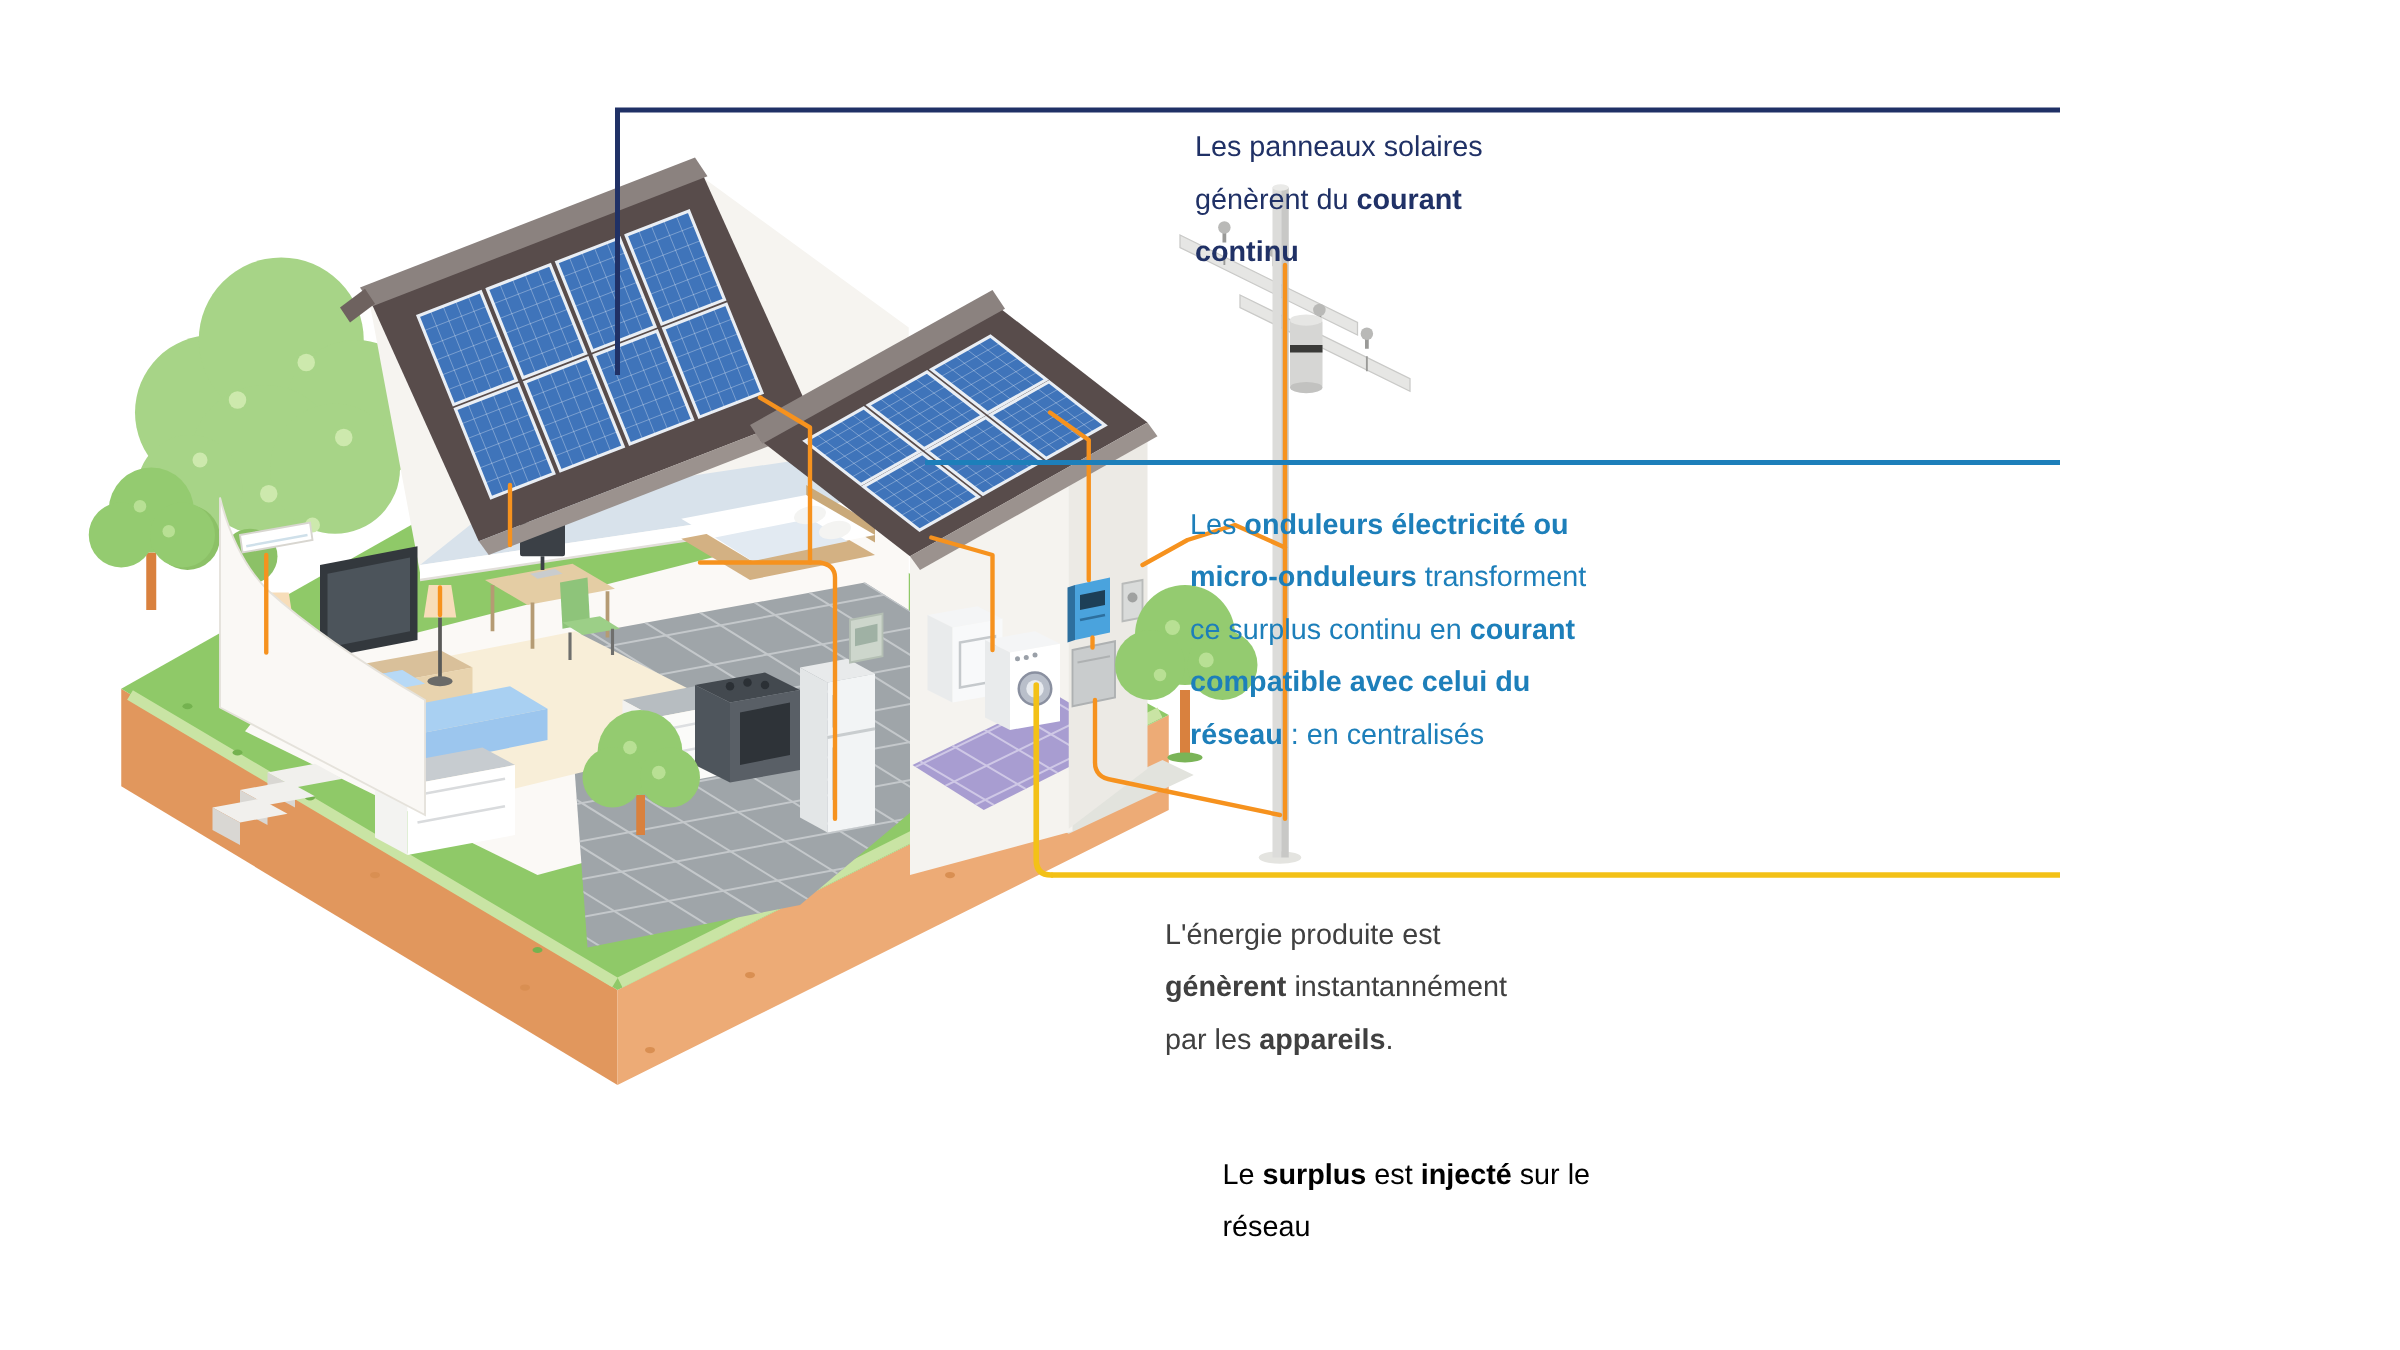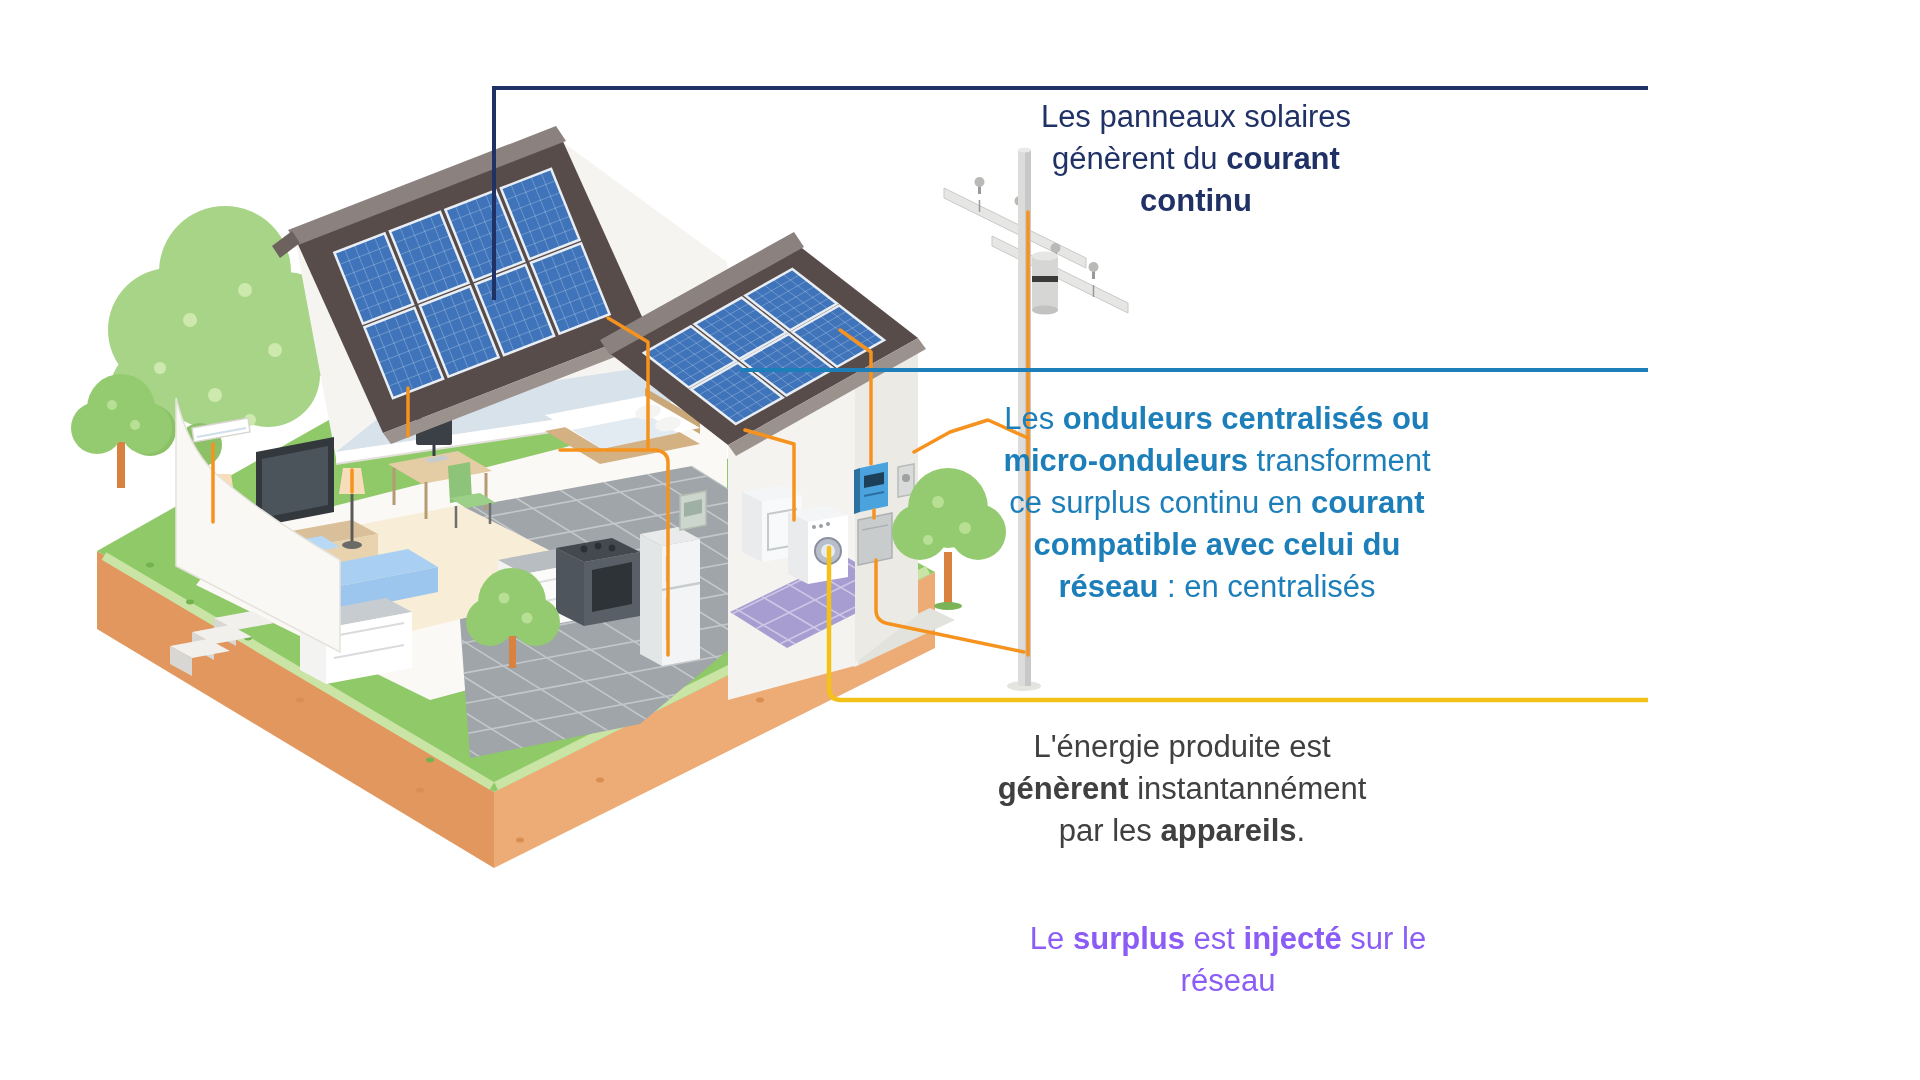--- a/index.html
+++ b/index.html
@@ -1,19 +1,19 @@
 <!DOCTYPE html>
 <html><head>
 <meta charset="utf-8">
 <style>
   html,body{margin:0;padding:0;background:#fff;}
   #stage{position:relative;width:1920px;height:1080px;overflow:hidden;background:#fff;
          font-family:"Liberation Sans",sans-serif;}
   #scene{position:absolute;left:0;top:0;}
-  .callout{position:absolute;text-align:center;font-size:31px;line-height:42px;font-weight:400;}
+  .callout{position:absolute;font-size:23px;line-height:42px;font-weight:400;}
   .callout div{white-space:nowrap;}
   .b{font-weight:700;}
 </style>
 </head>
 <body>
 
 <div id="stage">
 
 <svg id="scene" width="1920" height="1080" viewBox="0 0 1920 1080">
   <defs>
@@ -552,29 +552,29 @@
     <path id="line-consumption" d="M841,700 L1648,700" stroke-width="4.5" stroke="#f3c117"></path>
   </g>
 </svg>
 
 <div class="callout" style="left: 956px; top: 96px; width: 480px; color: rgb(32, 49, 102);">
       <div><span>Les panneaux solaires</span></div>
       <div><span>génèrent du </span><span class="b">courant</span></div>
       <div><span class="b">continu</span></div>
     </div>
 <div class="callout" style="left: 952px; top: 398px; width: 530px; color: rgb(29, 127, 186);">
-      <div><span>Les </span><span class="b">onduleurs centralisés ou</span></div>
+      <div><span>Les </span><span class="b">onduleurs électricité ou</span></div>
       <div><span class="b">micro-onduleurs</span><span> transforment</span></div>
       <div><span>ce surplus continu en </span><span class="b">courant</span></div>
       <div><span class="b">compatible avec celui du</span></div>
       <div><span class="b">réseau</span><span> : en centralisés</span></div>
     </div>
 <div class="callout" style="left: 932px; top: 726px; width: 500px; color: #404040;">
       <div><span>L'énergie produite est</span></div>
       <div><span class="b">génèrent</span><span> instantannément</span></div>
       <div><span>par les </span><span class="b">appareils</span><span>.</span></div>
     </div>
-<div class="callout" style="left: 978px; top: 918px; width: 500px; color: #8b5cf6;">
+<div class="callout" style="left: 978px; top: 918px; width: 500px; color: #000000;">
       <div><span>Le </span><span class="b">surplus</span><span> est </span><span class="b">injecté</span><span> sur le</span></div>
       <div><span>réseau</span></div>
     </div>
 
 </div>
 
 </body></html>

